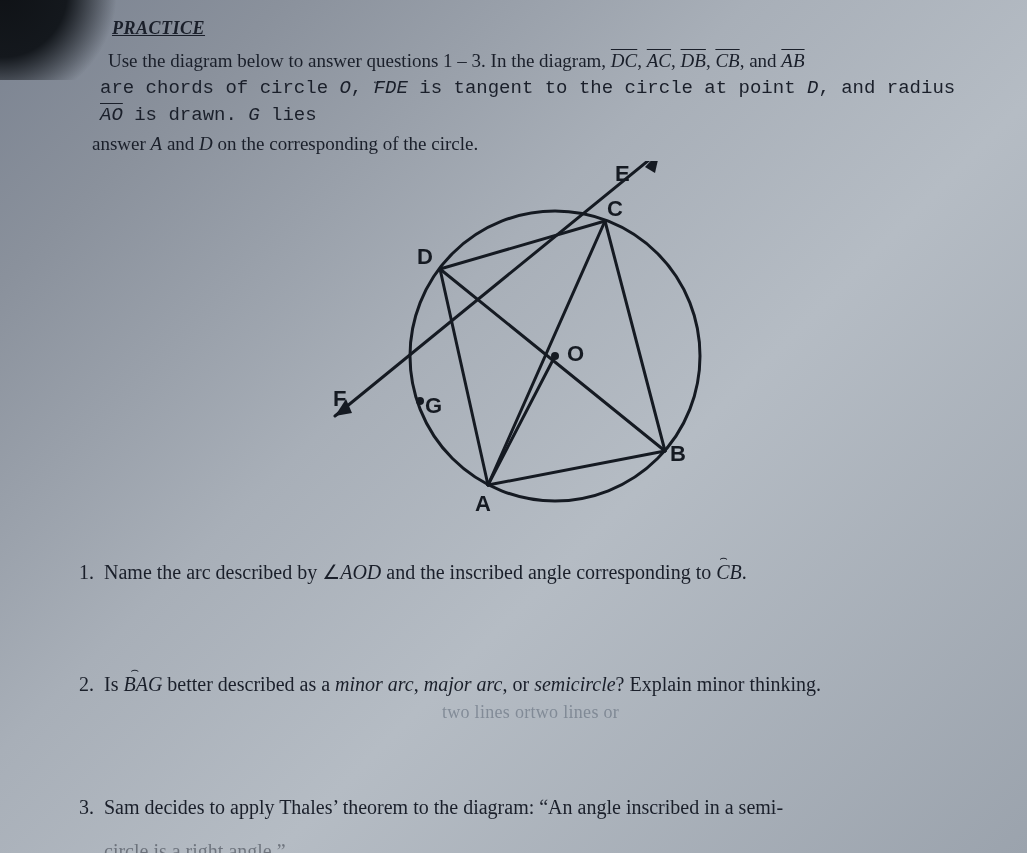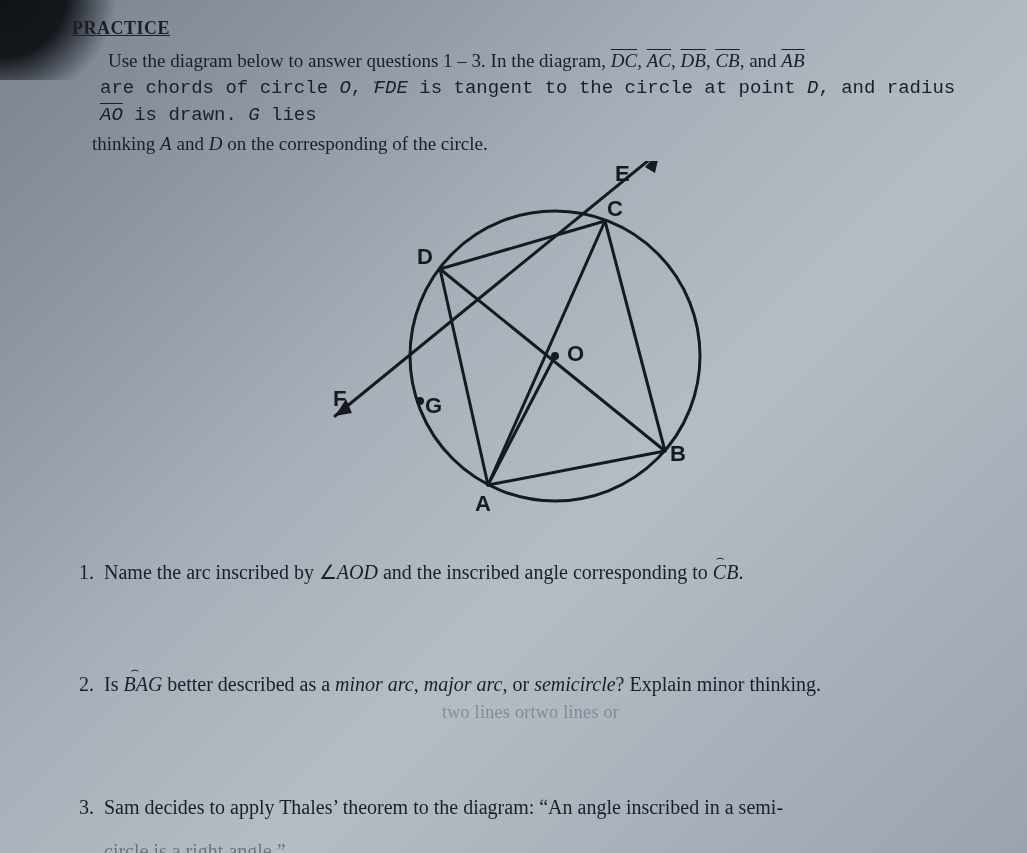--- a/index.html
+++ b/index.html
@@ -20,24 +20,26 @@
     }
     .dark-corner {
       position: absolute;
       top: -30px; left: -30px;
       width: 160px; height: 110px;
       background: radial-gradient(circle at 20% 20%, #0f1216 0%, #14181d 42%, rgba(20,24,29,0) 74%);
       pointer-events: none;
     }
     .title {
       font-weight: bold;
+      font-style: italic;
       text-decoration: underline;
       font-size: 18px;
       letter-spacing: .5px;
       margin-bottom: 8px;
+      margin-left: 40px;
     }
     .intro {
       font-size: 19px;
       line-height: 1.45;
       max-width: 900px;
       margin-left: 36px;
     }
     .intro .line2 { margin-left: -8px; font-family: Liberation Mono, monospace; }
     .intro .line3 { margin-left: -16px; }
     .ov { text-decoration: overline; }
@@ -91,21 +93,21 @@
   <div class="title">PRACTICE</div>
 
   <div class="intro">
     <div class="line1">
       <span>Use the diagram below to answer questions 1 – 3. In the diagram, </span><span class="ov it">DC</span><span>, </span><span class="ov it">AC</span><span>, </span><span class="ov it">DB</span><span>, </span><span class="ov it">CB</span><span>, and </span><span class="ov it">AB</span>
     </div>
     <div class="line2">
       <span>are chords of circle </span><span class="it">O</span><span>, </span><span style="position:relative"><span style="position:absolute;top:-3px;left:0;right:0;font-size:11px;letter-spacing:2px">↔</span><span class="ov it" style="text-decoration:none">FDE</span></span><span> is tangent to the circle at point </span><span class="it">D</span><span>, and radius </span><span class="ov it">AO</span><span> is drawn. </span><span class="it">G</span><span> lies</span>
     </div>
     <div class="line3">
-      <span>thinking </span><span class="it">A</span><span> and </span><span class="it">D</span><span> on the corresponding of the circle.</span>
+      <span>answer </span><span class="it">A</span><span> and </span><span class="it">D</span><span> on the corresponding of the circle.</span>
     </div>
   </div>
 
   <div class="diagram-wrap">
     <svg viewBox="0 0 430 380">
       <g stroke="#151a22" stroke-width="3" fill="none">
         <circle cx="240" cy="195" r="145"></circle>
 
       </g>
       <g stroke="#151a22" stroke-width="3" fill="none" stroke-linecap="round">
@@ -136,21 +138,21 @@
         <text x="355" y="300">B</text>
       </g>
     </svg>
   </div>
 
   <div class="questions">
 
     <div class="q">
       <div class="num">1.</div>
       <div class="txt">
-        <span>Name the arc inscribed by ∠</span><span class="it">AOD</span><span> and the inscribed angle corresponding to </span><span style="position:relative;display:inline-block"><span style="position:absolute;top:-10px;left:3px;font-size:13px">⌢</span><span class="it">CB</span></span><span>.</span>
+        <span>Name the arc described by ∠</span><span class="it">AOD</span><span> and the inscribed angle corresponding to </span><span style="position:relative;display:inline-block"><span style="position:absolute;top:-10px;left:3px;font-size:13px">⌢</span><span class="it">CB</span></span><span>.</span>
       </div>
     </div>
 
     <div class="q" style="margin-bottom:70px">
       <div class="num">2.</div>
       <div class="txt">
         <div>
           <span>Is </span><span style="position:relative;display:inline-block"><span style="position:absolute;top:-10px;left:7px;font-size:13px">⌢</span><span class="it">BAG</span></span><span> better described as a </span><span class="it">minor arc</span><span>, </span><span class="it">major arc</span><span>, or </span><span class="it">semicircle</span><span>? Explain minor thinking.</span>
         </div>
         <div class="faint-row">

